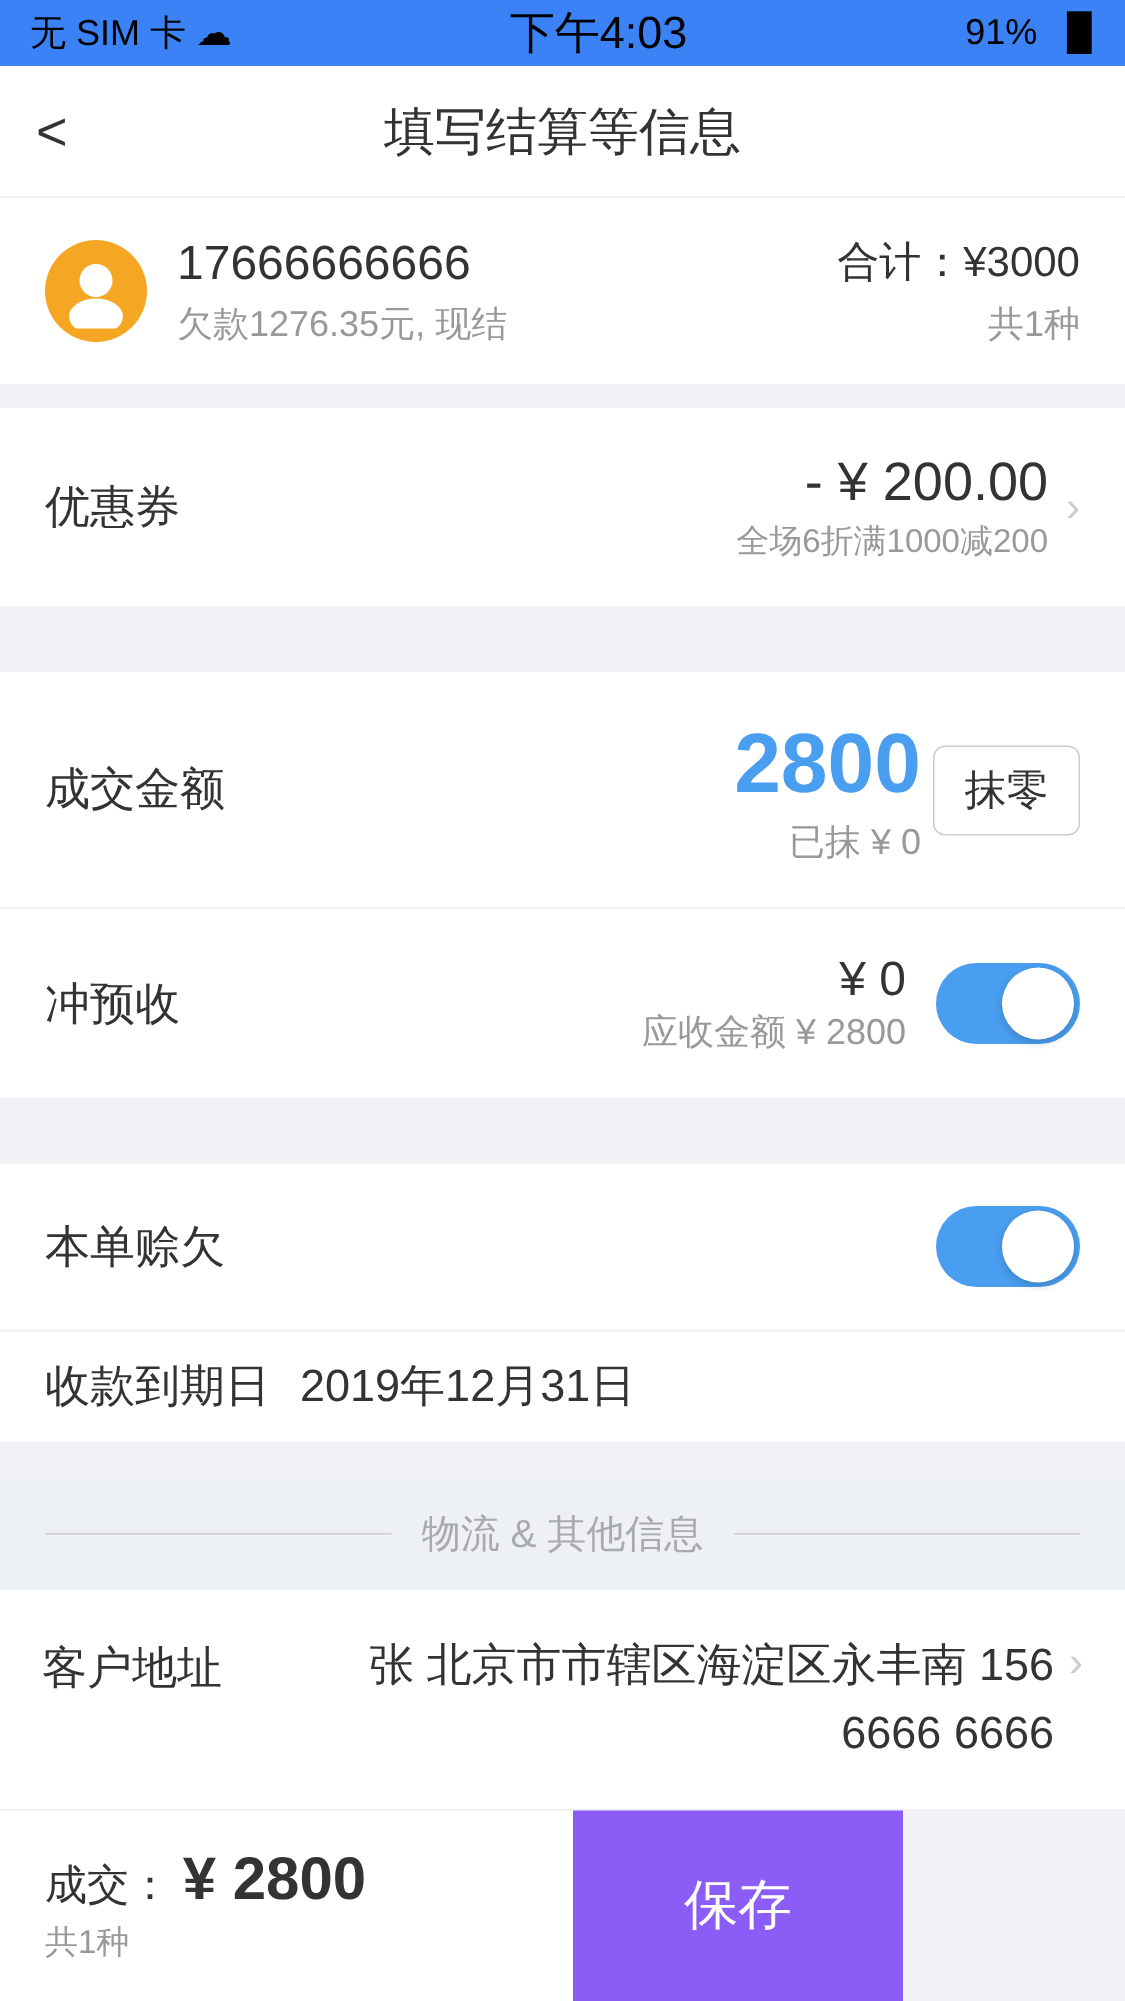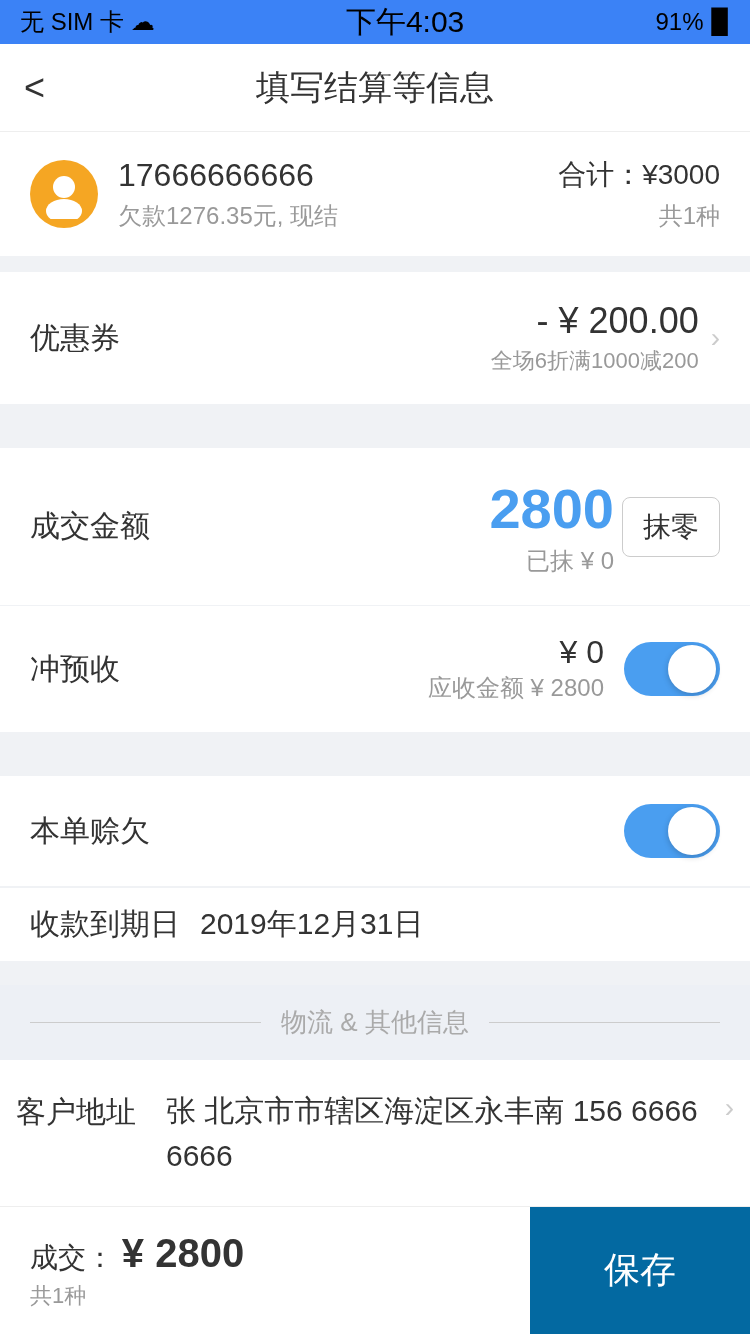--- a/index.html
+++ b/index.html
@@ -20,21 +20,21 @@
       background: #3b82f6;
       display: flex;
       align-items: center;
       justify-content: space-between;
       padding: 0 20px;
       font-size: 24px;
       color: #000;
     }
     .status-left { display: flex; align-items: center; gap: 8px; }
     .status-center { font-size: 30px; font-weight: 500; }
-    .status-right { display: flex; align-items: center; gap: 8px; font-size: 24px; }
+    .status-right { display: flex; align-items: center; gap: 20px; font-size: 24px; }
 
     
     .header {
       height: 88px;
       background: #fff;
       display: flex;
       align-items: center;
       justify-content: center;
       position: relative;
       border-bottom: 1px solid #eee;
@@ -296,24 +296,25 @@
     }
     .logistics-text {
       margin: 0 20px;
       font-size: 26px;
       color: #aaa;
     }
 
     
     .address-section {
       background: #fff;
-      padding: 28px 16px;
+      padding: 28px 28px;
       display: flex;
       align-items: flex-start;
       justify-content: space-between;
+      text-align: right;
     }
     .address-label {
       font-size: 30px;
       color: #333;
       white-space: nowrap;
       margin-right: 30px;
       margin-top: 4px;
     }
     .address-value {
       font-size: 30px;
@@ -326,21 +327,21 @@
       color: #ccc;
       margin-left: 10px;
       margin-top: 4px;
     }
 
     
     .bottom-bar {
       position: fixed;
       bottom: 0;
       left: 0;
-      width: 750px;
+      width: 602px;
       height: 128px;
       background: #fff;
       display: flex;
       align-items: center;
       border-top: 1px solid #eee;
     }
     .bottom-summary {
       flex: 1;
       padding: 0 30px;
     }
@@ -365,21 +366,21 @@
       display: flex;
       align-items: center;
       justify-content: center;
       font-size: 36px;
       color: #fff;
       cursor: pointer;
     }
     .btn-save {
       width: 220px;
       height: 128px;
-      background: #0369a1;
+      background: #8b5cf6;
       display: flex;
       align-items: center;
       justify-content: center;
       font-size: 36px;
       color: #fff;
       cursor: pointer;
     }
   </style>
 </head>
 <body>

